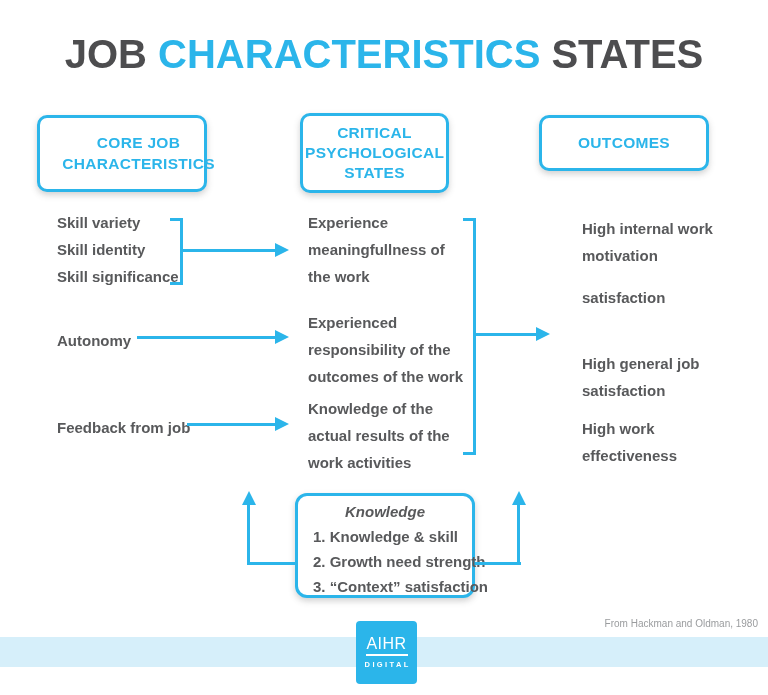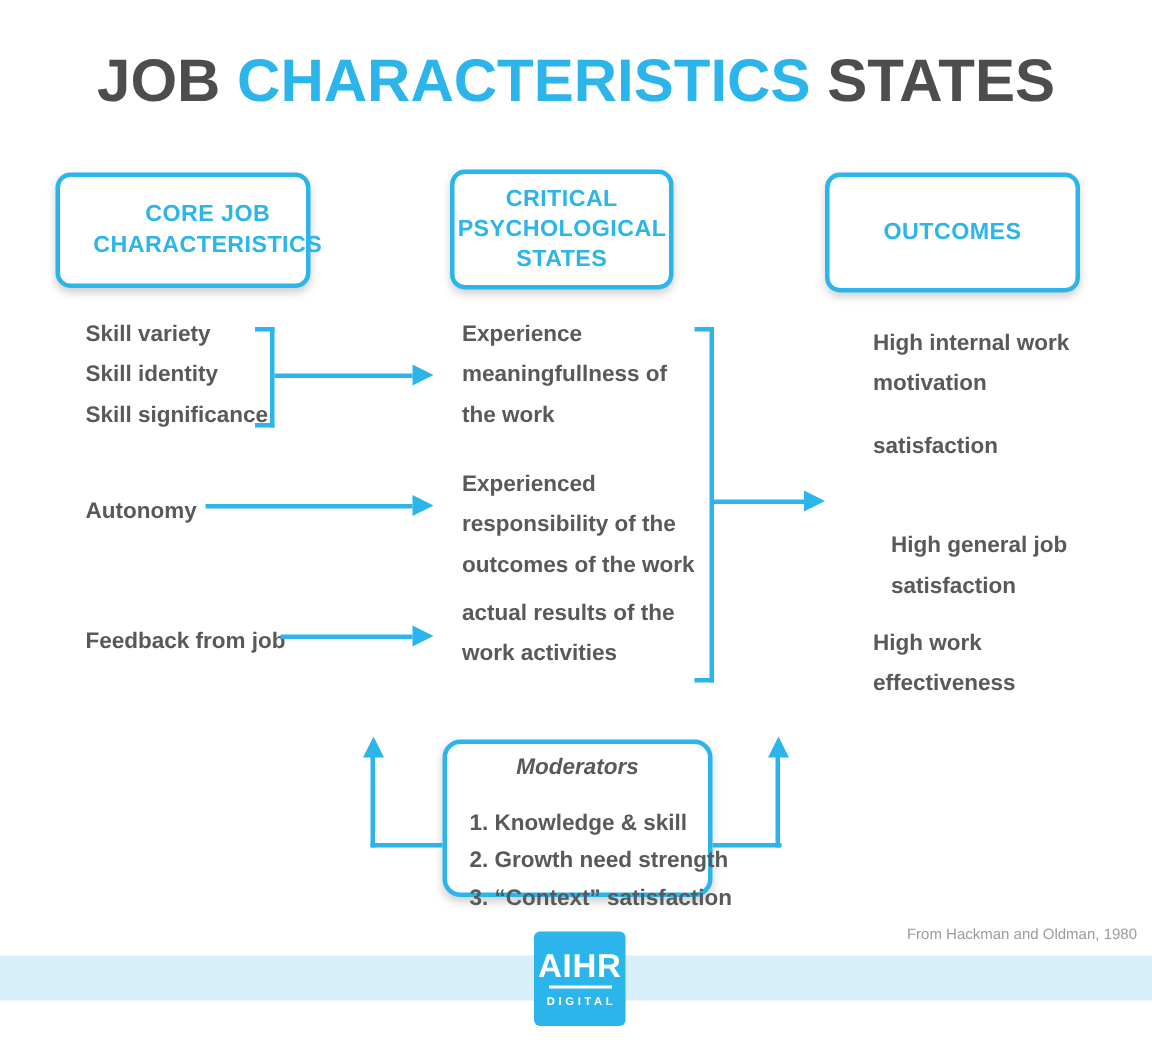--- a/index.html
+++ b/index.html
@@ -24,72 +24,72 @@
   
   .hbox{
     position:absolute;border:3px solid var(--accent);border-radius:10px;
     background:#fff;box-shadow:0 3px 6px rgba(90,90,90,0.28);
     display:flex;align-items:center;justify-content:center;text-align:center;
     color:var(--accent);font-weight:bold;font-size:15.5px;line-height:1.3;
     letter-spacing:0.3px;padding:6px 14px;
   }
   #box-core{left:37px;top:115px;width:170px;height:77px;padding-left:47px;}
   #box-states{left:300px;top:113px;width:149px;height:80px;}
-  #box-outcomes{left:550px;top:115px;width:170px;height:80px;}
+  #box-outcomes{left:539px;top:115px;width:170px;height:56px;}
   
   .tblock{
     position:absolute;color:var(--body-text);font-weight:bold;font-size:15px;
     line-height:27px;white-space:nowrap;
   }
   #skill-group{left:57px;top:209px;}
   #autonomy{left:57px;top:327px;}
   #feedback{left:57px;top:414px;}
   #state-1{left:308px;top:209px;}
   #state-2{left:308px;top:309px;}
   #state-3{left:308px;top:395px;}
   #outcome-1{left:582px;top:215px;}
   #outcome-2{left:582px;top:284px;}
-  #outcome-3{left:582px;top:350px;margin-left:12px;}
+  #outcome-3{left:582px;top:350px;}
   #outcome-4{left:582px;top:415px;}
   
   .hline{position:absolute;height:3px;background:var(--accent);}
   .vline{position:absolute;width:3px;background:var(--accent);}
   .ah-right{position:absolute;width:0;height:0;
     border-top:7px solid transparent;border-bottom:7px solid transparent;
     border-left:14px solid var(--accent);}
   .ah-up{position:absolute;width:0;height:0;
     border-left:7px solid transparent;border-right:7px solid transparent;
     border-bottom:14px solid var(--accent);}
   
   #moderators-box{
     position:absolute;left:295px;top:493px;width:180px;height:105px;
     border:3px solid var(--accent);border-radius:12px;background:#fff;
     box-shadow:0 3px 6px rgba(90,90,90,0.28);
     color:var(--body-text);font-size:15px;font-weight:bold;
   }
   #moderators-title{
     text-align:center;font-style:italic;margin-top:7px;font-size:15px;
   }
-  #moderators-list{margin:16px 0 0 15px;line-height:25px;white-space:nowrap;}
+  #moderators-list{margin:4px 0 0 15px;line-height:25px;white-space:nowrap;}
   
   #source-text{
     position:absolute;top:618px;right:10px;color:var(--source-text);
     font-size:10px;font-weight:normal;
   }
   #bottom-strip{
     position:absolute;left:0;top:637px;width:768px;height:30px;
     background:var(--strip);
   }
   #logo{
     position:absolute;left:356px;top:621px;width:61px;height:63px;
     background:var(--accent);border-radius:4px;
     display:flex;flex-direction:column;align-items:center;justify-content:center;
     color:#fff;
   }
-  #logo-line1{font-size:22px;font-weight:bold;letter-spacing:0.5px;line-height:1;}
+  #logo-line1{font-size:16px;font-weight:normal;letter-spacing:0.5px;line-height:1;}
   #logo-divider{width:42px;height:2px;background:#fff;margin-top:2px;}
   #logo-line2{font-size:7.5px;font-weight:bold;letter-spacing:2.4px;margin-top:4px;
     text-indent:2.4px;}
 </style>
 </head>
 <body>
 
 <div id="stage">
 
   <div class="title">
@@ -120,20 +120,21 @@
       <div>Experience</div>
       <div>meaningfullness of</div>
       <div>the work</div>
     </div>
   <div class="tblock" id="state-2">
       <div>Experienced</div>
       <div>responsibility of the</div>
       <div>outcomes of the work</div>
     </div>
   <div class="tblock" id="state-3">
+      <div>Knowledge of the</div>
       <div>actual results of the</div>
       <div>work activities</div>
     </div>
 
   <div class="tblock" id="outcome-1">
       <div>High internal work</div>
       <div>motivation</div>
     </div>
   <div class="tblock" id="outcome-2">
       <div>satisfaction</div>
@@ -161,21 +162,21 @@
   <div class="ah-right" style="left:275px;top:417px;"></div>
 
   <div class="vline" style="left:473px;top:218px;height:237px;"></div>
   <div class="hline" style="left:463px;top:218px;width:13px;"></div>
   <div class="hline" style="left:463px;top:452px;width:13px;"></div>
 
   <div class="hline" style="left:476px;top:333px;width:60px;"></div>
   <div class="ah-right" style="left:536px;top:327px;"></div>
 
   <div id="moderators-box">
-    <div id="moderators-title">Moderators</div>
+    <div id="moderators-title">Knowledge</div>
     <div id="moderators-list">
         <div>1. Knowledge &amp; skill</div>
         <div>2. Growth need strength</div>
         <div>3. “Context” satisfaction</div>
       </div>
   </div>
 
   <div class="hline" style="left:247px;top:562px;width:48px;"></div>
   <div class="vline" style="left:247px;top:504px;height:61px;"></div>
   <div class="ah-up" style="left:242px;top:491px;"></div>

